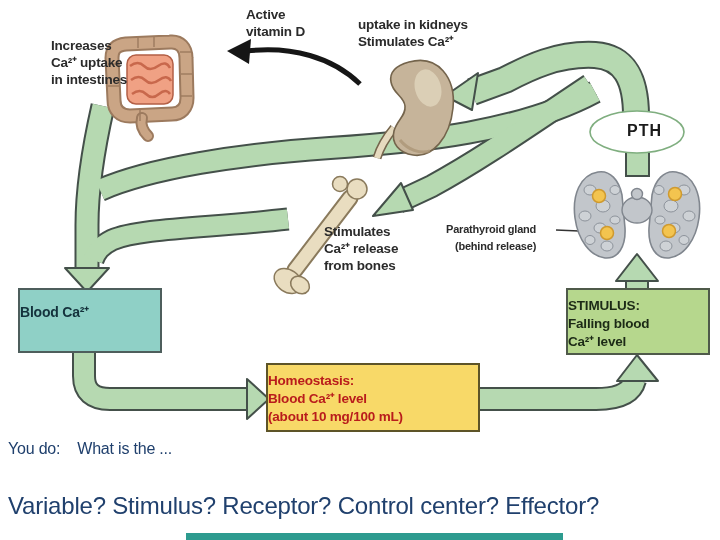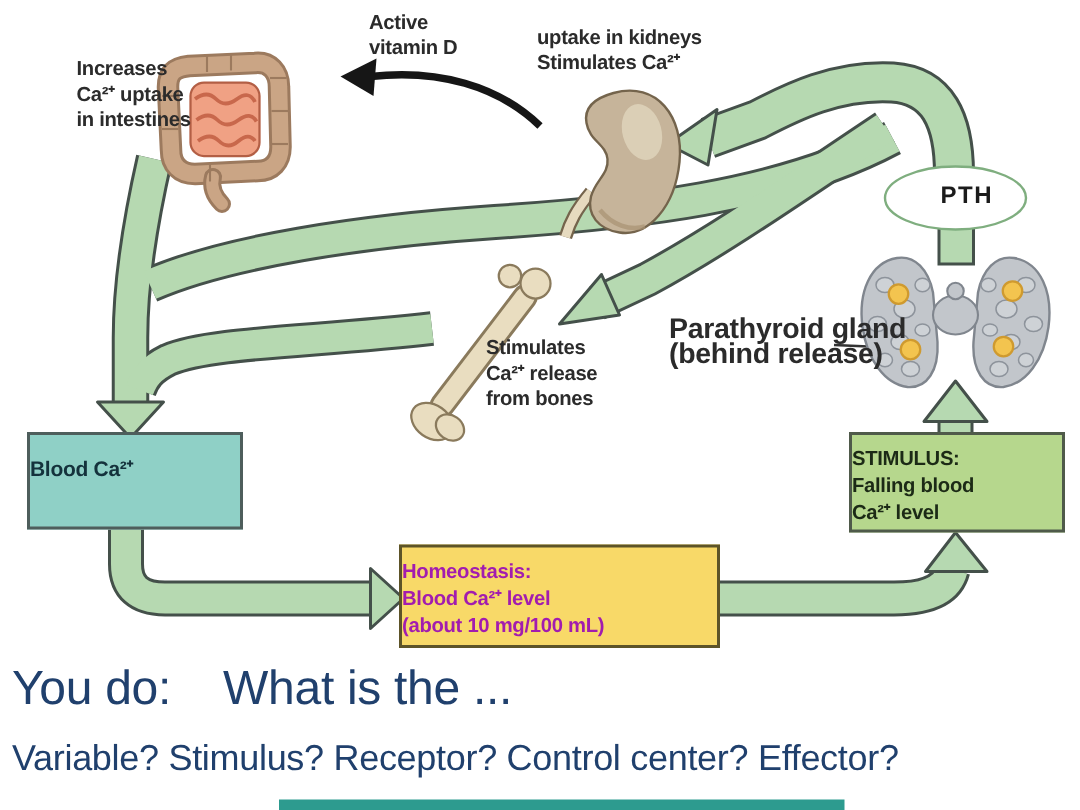--- a/index.html
+++ b/index.html
@@ -16,37 +16,37 @@
     position:absolute;z-index:4;box-sizing:border-box;text-align:left;
     font-weight:bold;letter-spacing:-0.2px;
   }
   #blood-box{
     left:18px;top:288px;width:144px;height:65px;background:#8fd0c6;
     border:2px solid #4e5e5c;color:#14323c;font-size:14px;line-height:19px;
     padding-top:13px;
   }
   #homeostasis-box{
     left:266px;top:363px;width:214px;height:69px;background:#f8d968;
-    border:2px solid #5d5428;color:#a21caf;font-size:13.5px;line-height:18px;
+    border:2px solid #5d5428;color:#b91c1c;font-size:13.5px;line-height:18px;
     padding-top:7px;
   }
   #stimulus-box{
     left:566px;top:288px;width:144px;height:67px;background:#b6d78d;
     border:2px solid #4f5a4a;color:#1c2a16;font-size:13.5px;line-height:18px;
     padding-top:7px;
   }
   #pth-label{
     position:absolute;z-index:4;left:590px;top:122px;width:109px;text-align:center;
     font-weight:bold;font-size:16px;letter-spacing:1px;color:#1b1b1b;
   }
   .slide-text{
     position:absolute;z-index:5;left:8px;color:#20406d;white-space:pre;
     letter-spacing:-0.2px;
   }
-  #prompt-line1{top:440px;font-size:32px;}
+  #prompt-line1{top:440px;font-size:16px;}
   #prompt-line2{top:492px;font-size:24px;}
   #footer-bar{
     position:absolute;z-index:5;left:186px;top:533px;width:377px;height:7px;
     background:#2d9b8f;
   }
 </style>
 </head>
 <body>
 
 <div id="slide">
@@ -179,21 +179,21 @@
     <div>uptake in kidneys</div>
     <div>Stimulates Ca²⁺</div>
   </div>
 
   <div class="dlabel" style="left:324px;top:223px;">
     <div>Stimulates</div>
     <div>Ca²⁺ release</div>
     <div>from bones</div>
   </div>
 
-  <div class="dlabel" style="left:446px;top:211px;font-size:19px;">
+  <div class="dlabel" style="left:446px;top:221px;font-size:11px;text-align:right;">
     <div>Parathyroid gland</div>
     <div>(behind release)</div>
   </div>
 
   <div id="pth-label">PTH</div>
 
   <div class="fbox" id="blood-box">
     <div>Blood Ca²⁺</div>
   </div>
 

